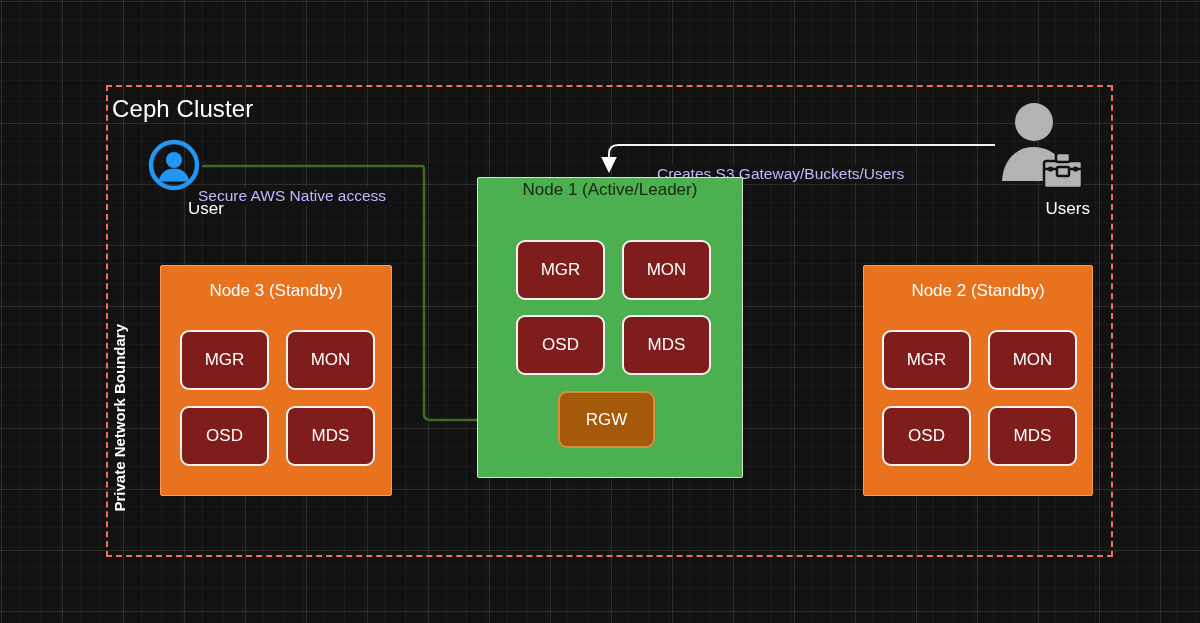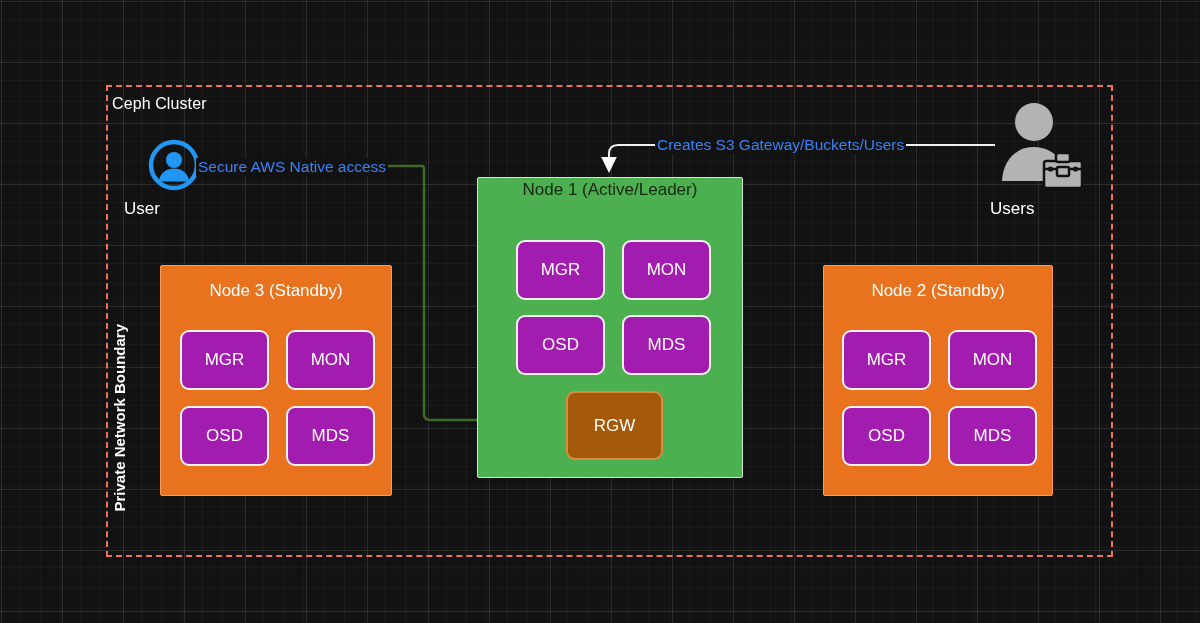--- a/index.html
+++ b/index.html
@@ -35,21 +35,21 @@
     left: 106px; top: 85px;
     width: 1007px; height: 472px;
     border: 2px dashed #ef7158;
     background: transparent;
   }
 
   #cluster-title {
     position: absolute;
     left: 112px; top: 95px;
     color: #ffffff;
-    font-size: 16px;
+    font-size: 24px;
     letter-spacing: .1px;
     white-space: nowrap;
   }
 
   #boundary-label {
     position: absolute;
     left: 111px; top: 324px;
     color: #ffffff;
     font-size: 15px;
     font-weight: bold;
@@ -78,55 +78,56 @@
     text-align: center;
     font-size: 17px;
     white-space: nowrap;
   }
   .standby .node-title { color: #ffffff; top: 15px; }
   .active  .node-title { color: #17270f; top: 2px; }
 
   
   .svc {
     position: absolute;
-    background: #a21caf;
+    background: #7f1d1d;
     border: 2px solid #f2f2f2;
     border-radius: 9px;
     color: #ffffff;
     font-size: 17px;
     display: flex;
     align-items: center;
     justify-content: center;
   }
   .svc.rgw {
     background: #a4590b;
     border: 2px solid #d98d3c;
     border-radius: 9px;
   }
 
   
   .actor-label {
     position: absolute;
-    text-align: left;
+    text-align: right;
     color: #ffffff;
     font-size: 17px;
     white-space: nowrap;
   }
 
   svg { display: block; overflow: visible; }
 
   #links { position: absolute; inset: 0; pointer-events: none; }
 
   .edge-label {
     position: absolute;
-    color: #3b82f6;
+    color: #c4b5fd;
     font-size: 15.5px;
     white-space: nowrap;
     background: #121212;
     padding: 0 2px;
+    margin-top: 29px;
   }
 </style>
 </head>
 <body>
 
 <div id="grid"></div>
 
 <div id="stage">
 
   <div id="cluster-boundary"></div>
@@ -181,24 +182,24 @@
     <div class="svc" style="left:19px; top:140px; width:89px; height:60px;">OSD</div>
     <div class="svc" style="left:125px; top:140px; width:89px; height:60px;">MDS</div>
   </div>
 
   <div class="node active" style="left:477px; top:177px; width:266px; height:301px;">
     <div class="node-title">Node 1 (Active/Leader)</div>
     <div class="svc" style="left:38px; top:62px; width:89px; height:60px;">MGR</div>
     <div class="svc" style="left:144px; top:62px; width:89px; height:60px;">MON</div>
     <div class="svc" style="left:38px; top:137px; width:89px; height:60px;">OSD</div>
     <div class="svc" style="left:144px; top:137px; width:89px; height:60px;">MDS</div>
-    <div class="svc rgw" style="left:88px; top:213px; width:97px; height:69px;">RGW</div>
-  </div>
-
-  <div class="node standby" style="left:823px; top:265px; width:230px; height:231px;">
+    <div class="svc rgw" style="left:80px; top:213px; width:97px; height:57px;">RGW</div>
+  </div>
+
+  <div class="node standby" style="left:863px; top:265px; width:230px; height:231px;">
     <div class="node-title">Node 2 (Standby)</div>
     <div class="svc" style="left:18px; top:64px; width:89px; height:60px;">MGR</div>
     <div class="svc" style="left:124px; top:64px; width:89px; height:60px;">MON</div>
     <div class="svc" style="left:18px; top:140px; width:89px; height:60px;">OSD</div>
     <div class="svc" style="left:124px; top:140px; width:89px; height:60px;">MDS</div>
   </div>
 
 </div>
 
 </body></html>

